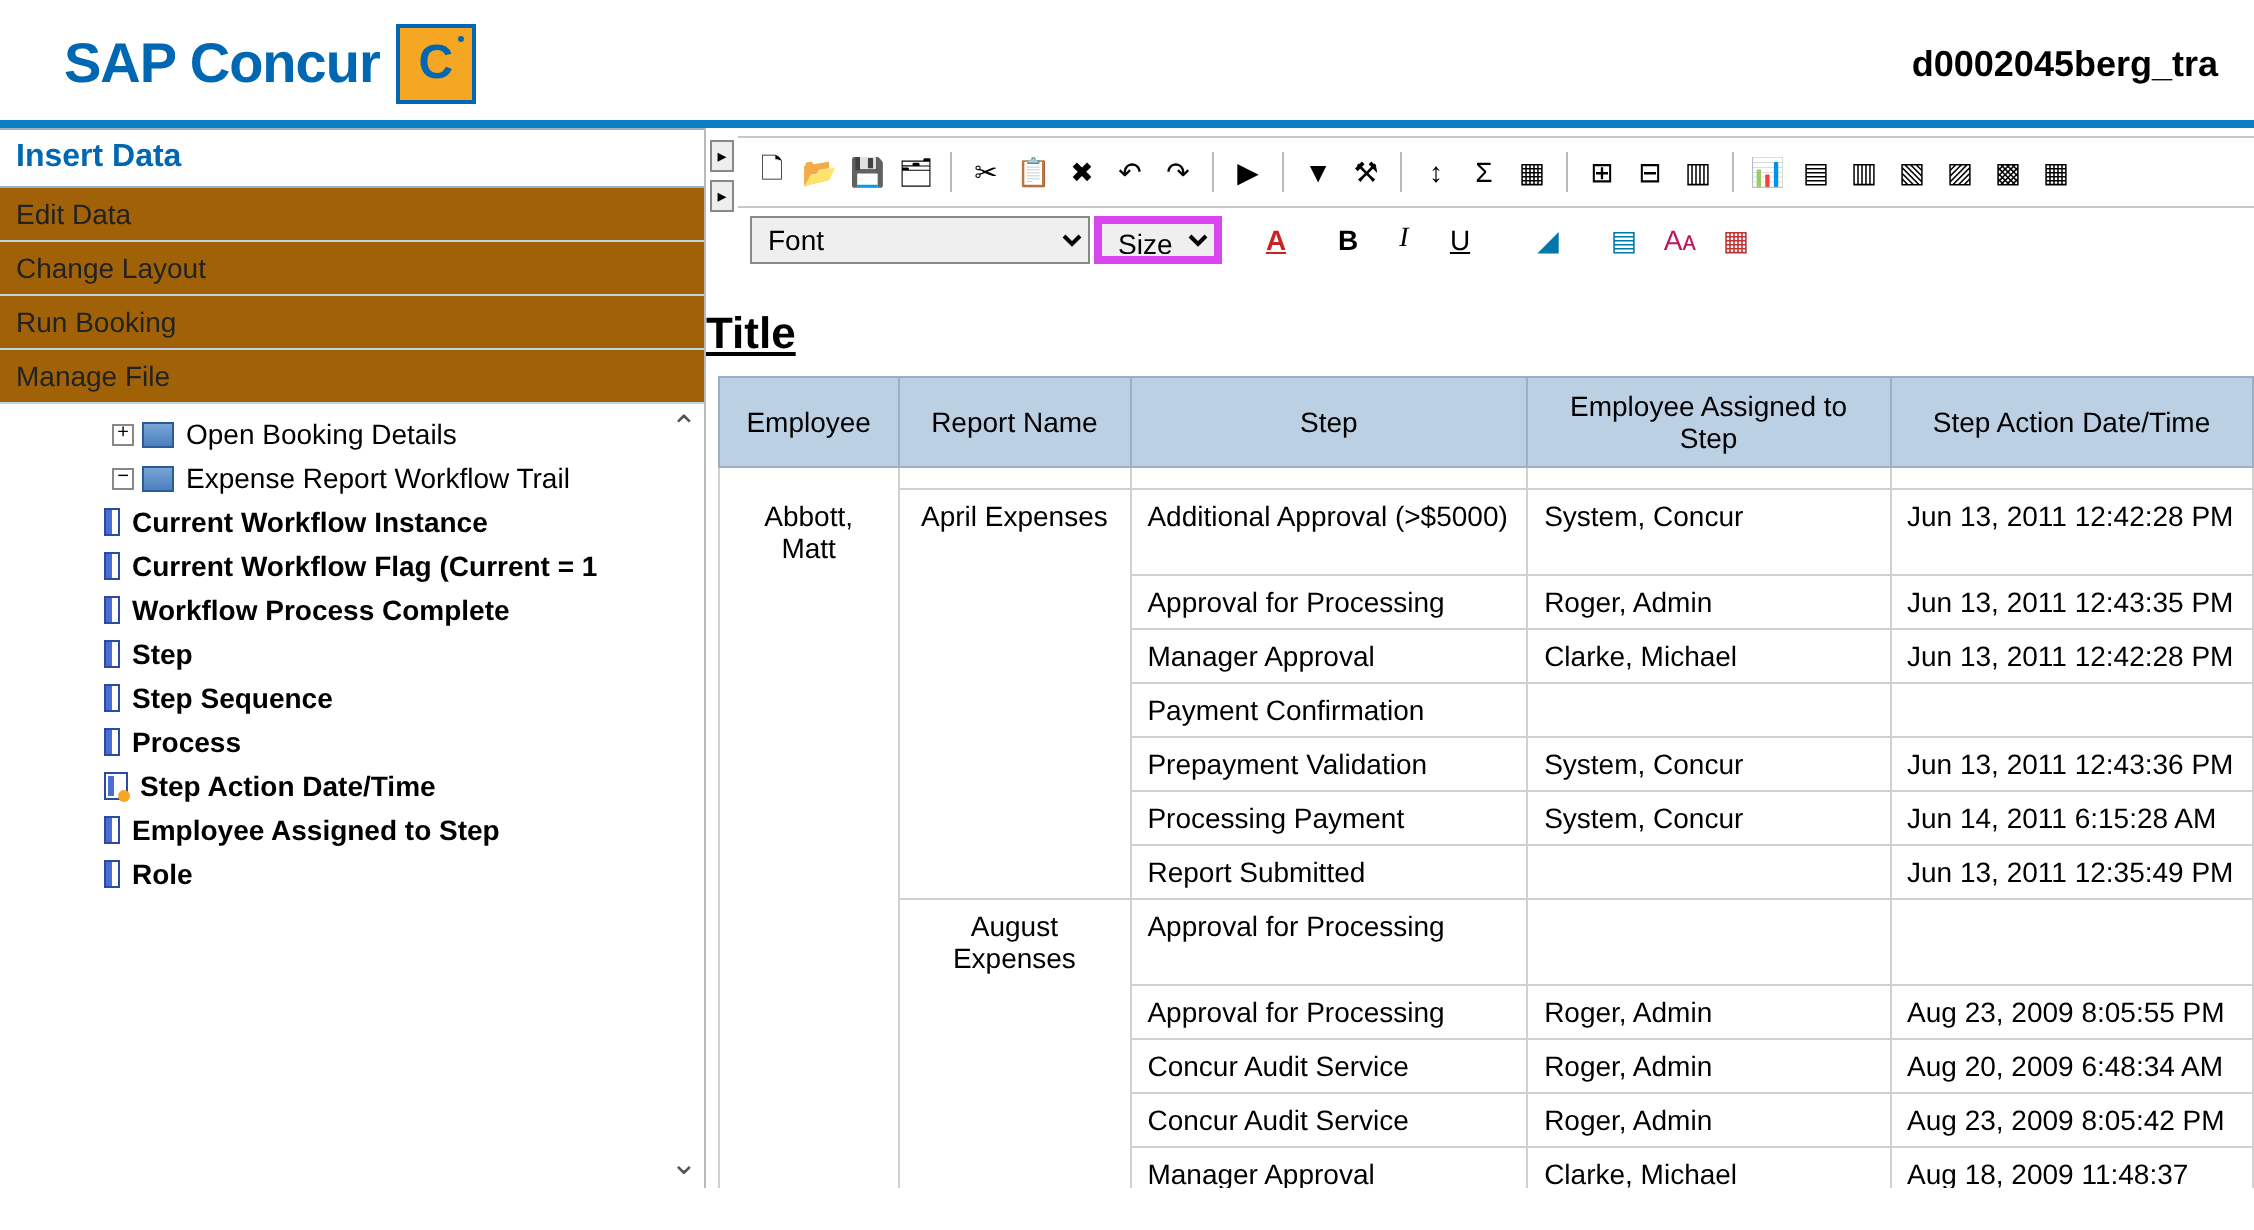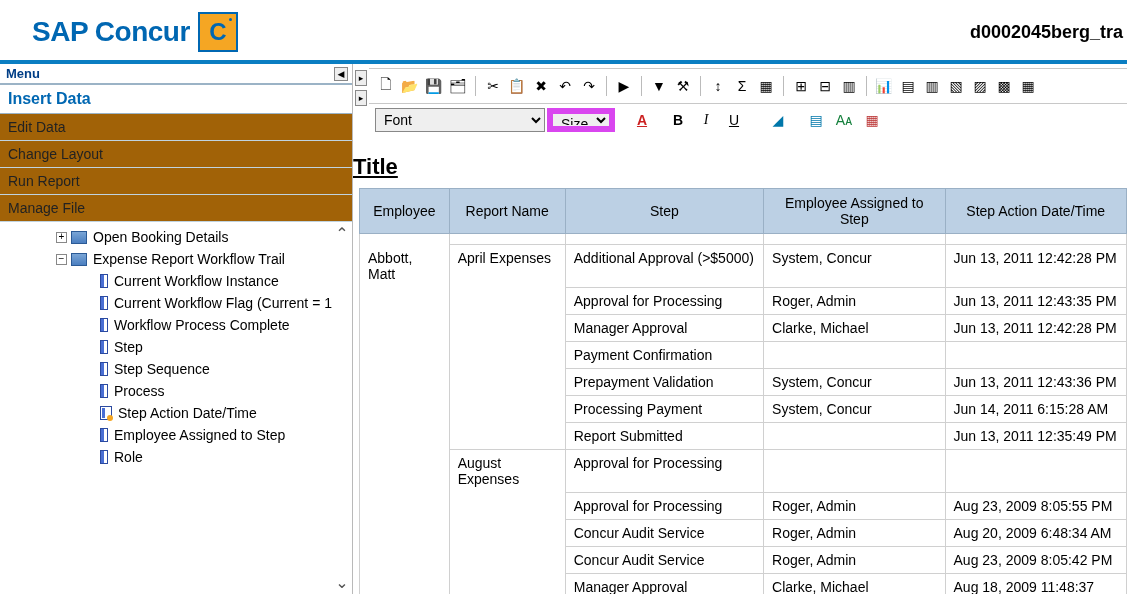--- a/index.html
+++ b/index.html
@@ -1,18 +1,18 @@
 <!DOCTYPE html>
 <html><head>
 <meta charset="utf-8">
 <style>
 * { box-sizing: border-box; margin: 0; padding: 0; }
 body { font-family: Arial, sans-serif; font-size: 13px; color: #000; background: #fff; overflow: hidden; }
 
-.header { display: flex; justify-content: space-between; align-items: center; padding: 12px 4px 8px 32px; }
+.header { display: flex; justify-content: space-between; align-items: center; padding: 12px 18px 8px 32px; }
 .logo { display: flex; align-items: center; gap: 8px; }
 .logo-text { font-size: 28px; font-weight: bold; color: #0067b2; letter-spacing: -0.5px; }
 .logo-badge { width: 40px; height: 40px; background: #f5a623; border: 2px solid #0067b2; display: flex; align-items: center; justify-content: center; font-weight: bold; font-size: 24px; color: #0067b2; position: relative; }
 .logo-badge::after { content: ""; position: absolute; right: 4px; top: 4px; width: 3px; height: 3px; background: #0067b2; border-radius: 50%; }
 .user-label { font-weight: bold; font-size: 18px; }
 
 .header-divider { height: 4px; background: #0a7ec2; }
 
 .workspace { display: flex; height: calc(615px - 85px); }
 
@@ -29,46 +29,46 @@
 .tree-node { display: flex; align-items: center; padding: 3px 0 3px 0; font-size: 14px; white-space: nowrap; }
 .tree-expander { width: 11px; height: 11px; border: 1px solid #888; display: inline-flex; align-items: center; justify-content: center; font-size: 10px; line-height: 1; margin-right: 4px; cursor: pointer; background: #fff; }
 .tree-icon-folder { width: 16px; height: 13px; background: linear-gradient(#7aa5d6,#4b7fc0); border: 1px solid #2b5a96; margin-right: 6px; display: inline-block; }
 .tree-icon-field { width: 8px; height: 14px; background: linear-gradient(to right,#4a6fd4 50%, #fff 50%); border: 1px solid #2b4aa0; margin-right: 6px; display: inline-block; }
 .tree-icon-date { width: 12px; height: 14px; background: #fff; border: 1px solid #2b4aa0; position: relative; margin-right: 6px; display:inline-block; }
 .tree-icon-date::after { content: ""; position: absolute; left: 1px; top: 1px; width: 3px; height: 10px; background: #4a6fd4; }
 .tree-icon-date::before { content: ""; position: absolute; right: -2px; bottom: -2px; width: 6px; height: 6px; background: #f5a623; border-radius: 50%; }
 
 .indent-1 { padding-left: 56px; }
 .indent-2 { padding-left: 56px; }
-.indent-3 { padding-left: 100px; }
+.indent-3 { padding-left: 52px; font-weight: bold; }
 
 .scroll-arrows { position: absolute; right: 2px; top: 0; bottom: 0; width: 16px; display: flex; flex-direction: column; justify-content: space-between; align-items: center; padding: 2px 0; }
 .scroll-arrow { font-size: 16px; color: #555; cursor: pointer; }
 
 .right-panel { flex: 1; display: flex; flex-direction: column; overflow: hidden; }
 
 .toolbar-row { display: flex; align-items: center; padding: 4px 6px; gap: 2px; }
 .toolbar-row.first { border-bottom: 1px solid #c8c8c8; border-top: 1px solid #c8c8c8; margin-top: 4px; padding: 6px; flex-wrap: nowrap; }
 .tbtn { width: 22px; height: 22px; display: flex; align-items: center; justify-content: center; cursor: pointer; font-size: 14px; border-radius: 2px; }
 .tsep { width: 1px; height: 20px; background: #bbb; margin: 0 4px; }
 
 .font-select { height: 24px; border: 1px solid #888; font-size: 14px; padding: 1px 4px; min-width: 170px; }
-.size-select { height: 24px; border: 6px solid #d946ef; font-size: 14px; padding: 1px 4px; min-width: 54px; }
+.size-select { height: 24px; border: 4px solid #d946ef; font-size: 14px; padding: 1px 4px; min-width: 54px; }
 .fmt-btn { width: 26px; height: 24px; display: flex; align-items: center; justify-content: center; cursor: pointer; font-size: 14px; }
 .fmt-btn.bold { font-weight: bold; }
 .fmt-btn.italic { font-style: italic; font-family: Georgia, serif; }
 .fmt-btn.underline { text-decoration: underline; }
 
 .title-area { text-align: left; padding: 18px 0 8px 0; }
 .title-text { font-size: 22px; font-weight: bold; text-decoration: underline; }
 
 .data-table { border-collapse: collapse; margin: 0 0 0 6px; }
 .data-table th { background: #bcd0e4; border: 1px solid #9ab0c5; padding: 6px 10px; font-weight: normal; font-size: 14px; color: #000; }
 .data-table td { border: 1px solid #d0d0d0; padding: 5px 8px; font-size: 14px; vertical-align: top; background: #fff; }
-.data-table td.borderless { border-bottom-color: transparent; }
+.data-table td.borderless { border-bottom-color: transparent; text-align: center; }
 .col-emp { width: 85px; }
 .col-rep { width: 110px; margin-left: 25px; }
 .col-step { width: 188px; }
 .col-assn { width: 172px; }
 .col-date { width: 172px; }
 
 .left-edge-btn { width: 12px; height: 16px; border: 1px solid #888; background: #eee; display: inline-flex; align-items: center; justify-content: center; font-size: 9px; cursor: pointer; }
 .edge-stack { display: flex; flex-direction: column; gap: 4px; padding: 6px 2px 0 2px; }
 </style>
 </head>
@@ -79,29 +79,25 @@
     <span class="logo-text">SAP Concur</span>
     <span class="logo-badge">C</span>
   </div>
   <div class="user-label">d0002045berg_tra</div>
 </div>
 <div class="header-divider"></div>
 
 <div class="workspace">
 
   <div class="left-panel">
-    <div class="menu-bar">
-      <span class="menu-label">Menu</span>
-      <span class="menu-collapse">◀</span>
-    </div>
     <div id="menu-items">
         <div class="menu-item active">Insert Data</div>
         <div class="menu-item inactive">Edit Data</div>
         <div class="menu-item inactive">Change Layout</div>
-        <div class="menu-item inactive">Run Report</div>
+        <div class="menu-item inactive">Run Booking</div>
         <div class="menu-item inactive">Manage File</div>
       </div>
     <div class="tree-area">
       <div class="tree-node indent-1">
         <span class="tree-expander">+</span>
         <span class="tree-icon-folder"></span>
         <span>Open Booking Details</span>
       </div>
       <div class="tree-node indent-2">
         <span class="tree-expander">−</span>
@@ -199,21 +195,21 @@
           <span style="width:10px"></span>
           <span class="fmt-btn" style="color:#c22;text-decoration:underline;font-weight:bold">A</span>
           <span style="width:6px"></span>
           <span class="fmt-btn bold">B</span>
           <span class="fmt-btn italic">I</span>
           <span class="fmt-btn underline">U</span>
           <span style="width:14px"></span>
           <span class="fmt-btn" style="color:#07a">◢</span>
           <span style="width:8px"></span>
           <span class="fmt-btn" style="color:#07a">▤</span>
-          <span class="fmt-btn" style="color:#15803d">Aᴀ</span>
+          <span class="fmt-btn" style="color:#be185d">Aᴀ</span>
           <span class="fmt-btn" style="color:#b33">▦</span>
         </div>
       </div>
     </div>
 
     <div class="title-area">
       <span class="title-text">Title</span>
     </div>
 
     <table class="data-table">

